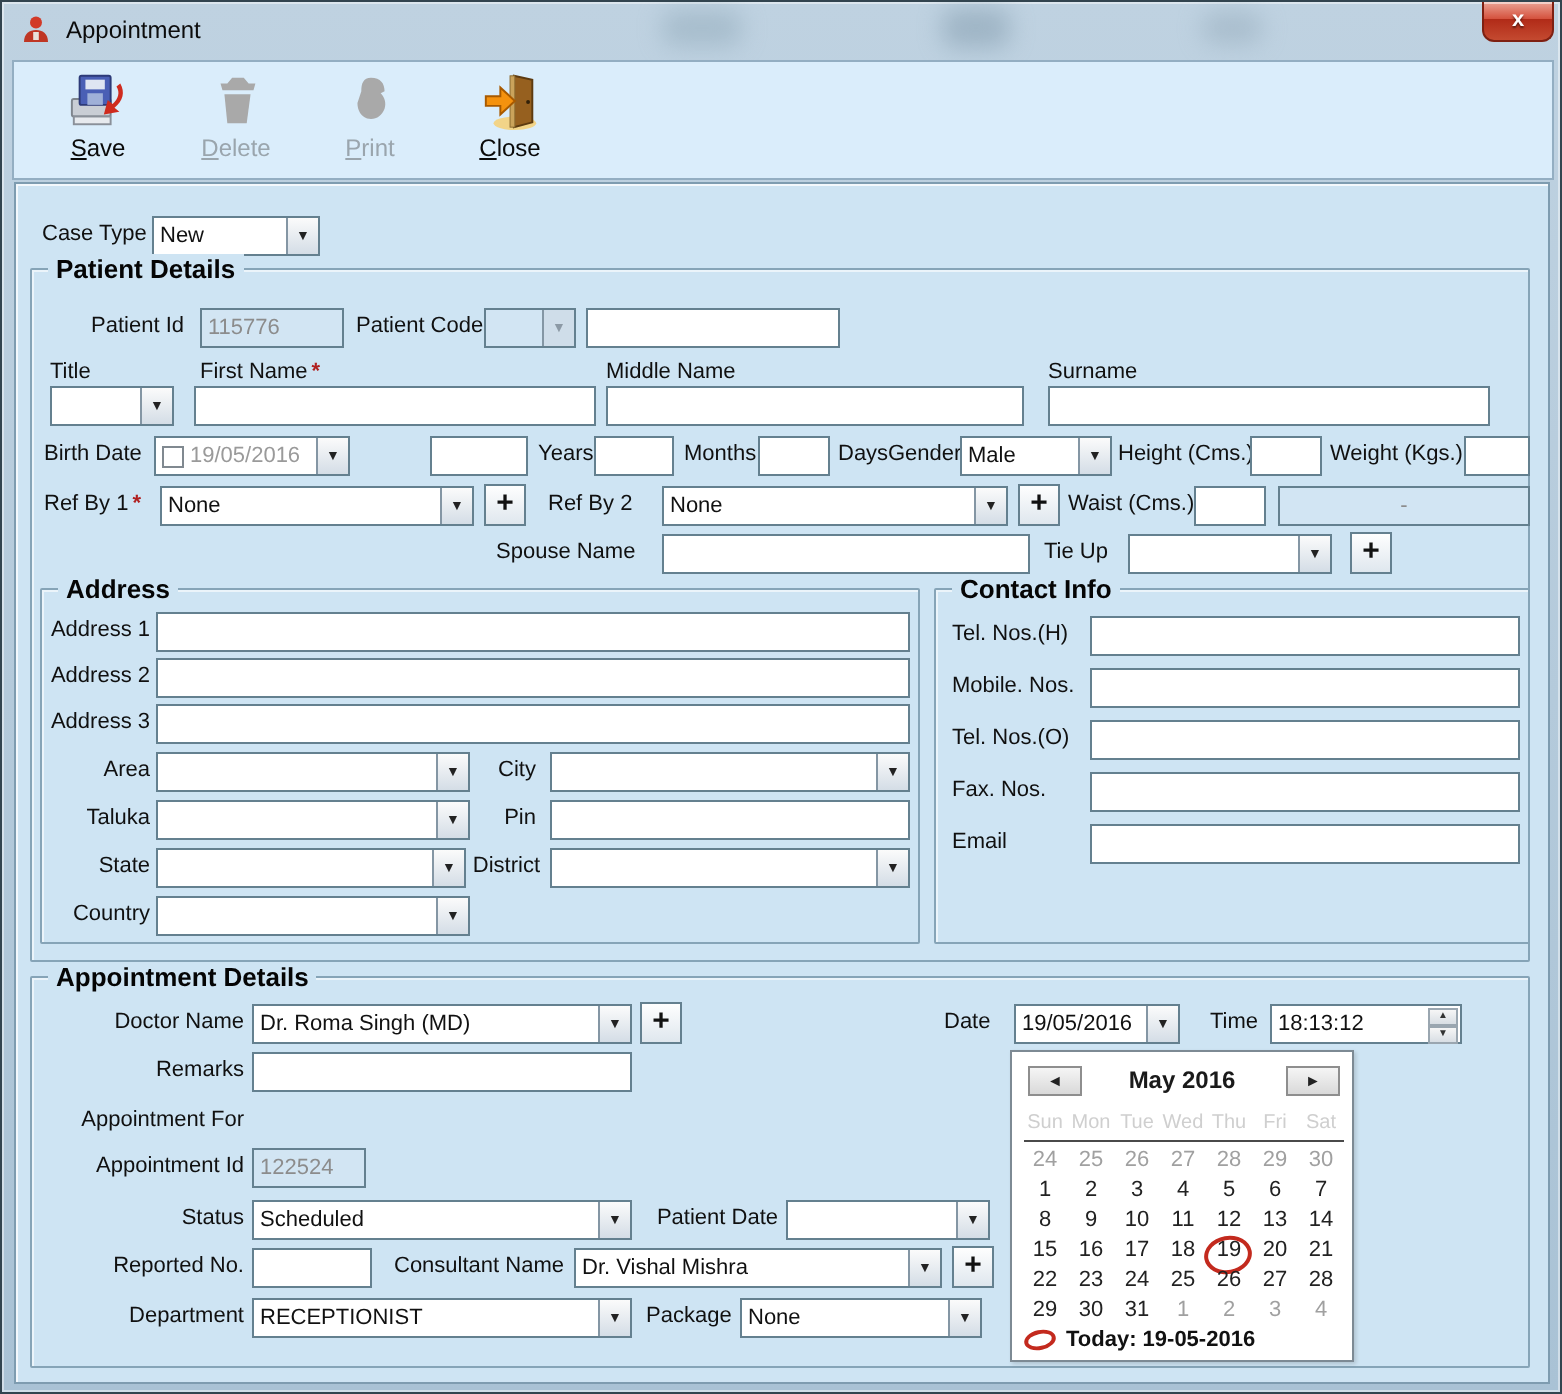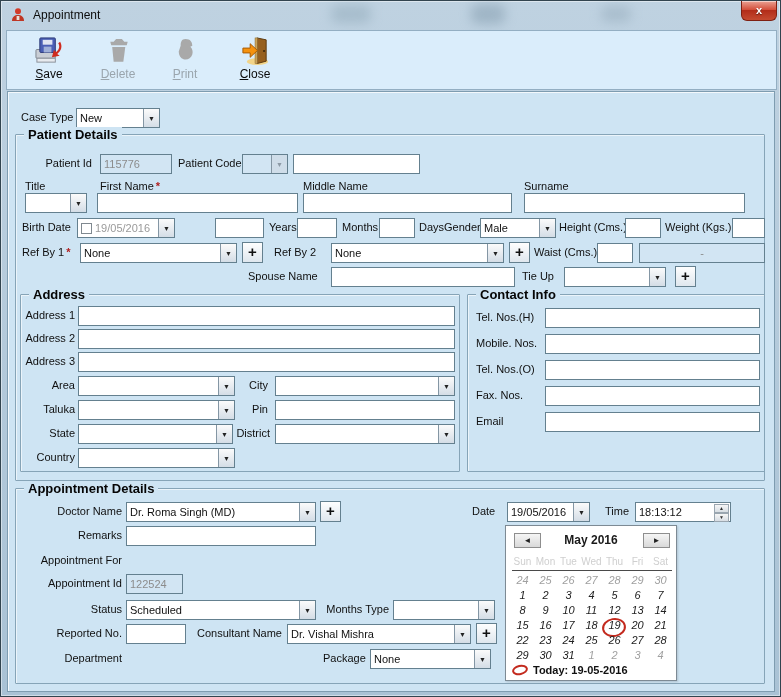--- a/index.html
+++ b/index.html
@@ -78,21 +78,21 @@
     background:linear-gradient(#f5f5f5,#d9d9d9); border:1px solid #8e8e8e;
     font-size:8px; text-align:center; line-height:13px; color:#222; cursor:pointer; }
   .cal-title { position:absolute; top:7px; left:0; width:100%; text-align:center;
     font-weight:bold; font-size:12px; color:#1a1a1a; }
   .cal-head, .cal-grid { position:absolute; left:5px; display:grid;
     grid-template-columns:repeat(7,23px); }
   .cal-head { top:30px; }
   .cal-dow { text-align:center; font-size:10px; color:#cfcfcf; }
   .cal-sep { position:absolute; left:6px; top:44px; width:160px; height:1px; background:#4a4a4a; }
   .cal-grid { top:48px; grid-auto-rows:15px; }
-  .cal-day { text-align:center; font-size:11px; color:#222; position:relative; cursor:pointer;font-style:italic; }
+  .cal-day { text-align:center; font-size:11px; color:#222; position:relative; cursor:pointer; }
   .cal-day.muted { color:#a0a0a0; }
   .cal-day.circled::after { content:""; position:absolute; left:-1px; top:-1px;
     width:20px; height:15px; border:2px solid #c32a1e; border-radius:50%;
     transform:rotate(-10deg); }
   .cal-footer { position:absolute; left:6px; bottom:4px; display:flex; align-items:center; }
   .today-circle { width:16px; height:10px; border:2px solid #c32a1e; border-radius:50%;
     transform:rotate(-12deg); margin-right:5px; }
   .cal-today { font-weight:bold; font-size:11px; color:#111; }
 </style>
 </head>
@@ -333,36 +333,40 @@
       <span class="lbl right" style="left:0px;top:65px;width:106px;">Appointment For</span>
 
       <span class="lbl right" style="left:0px;top:88px;width:106px;">Appointment Id</span>
       <input class="tb dis" style="left: 110px; top: 85px; width: 57px;" readonly="" value="122524">
 
       <span class="lbl right" style="left:0px;top:114px;width:106px;">Status</span>
       <div class="combo" style="left:110px;top:111px;width:190px;">
         <span class="val">Scheduled</span>
         <span class="dd">▼</span>
       </div>
-      <span class="lbl right" style="left:310px;top:114px;width:63px;">Months Type</span>
+      <span class="lbl right" style="left:310px;top:114px;width:63px;">Patient Date</span>
       <div class="combo" style="left:377px;top:111px;width:102px;">
         <span class="val"></span>
         <span class="dd">▼</span>
       </div>
 
       <span class="lbl right" style="left:0px;top:138px;width:106px;">Reported No.</span>
       <input class="tb" style="left: 110px; top: 135px; width: 60px;">
       <span class="lbl" style="left:181px;top:138px;">Consultant Name</span>
       <div class="combo" style="left:271px;top:135px;width:184px;">
         <span class="val">Dr. Vishal Mishra</span>
         <span class="dd">▼</span>
       </div>
       <div class="plus-btn" style="left:460px;top:134px;">+</div>
 
       <span class="lbl right" style="left:0px;top:163px;width:106px;">Department</span>
+      <div class="combo" style="left:110px;top:160px;width:190px;">
+        <span class="val">RECEPTIONIST</span>
+        <span class="dd">▼</span>
+      </div>
       <span class="lbl" style="left:307px;top:163px;">Package</span>
       <div class="combo" style="left:354px;top:160px;width:121px;">
         <span class="val">None</span>
         <span class="dd">▼</span>
       </div>
 
       <div class="calendar" style="left:489px;top:36px;width:172px;height:156px;">
         <div class="cal-nav" style="left:8px;"><span>◄</span></div>
         <div class="cal-title">May 2016</div>
         <div class="cal-nav" style="left:137px;"><span>►</span></div>

